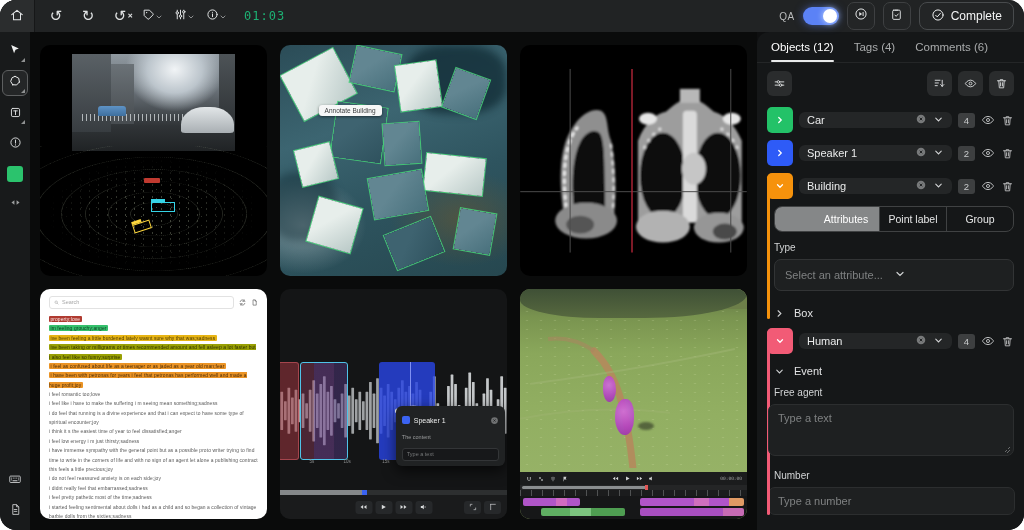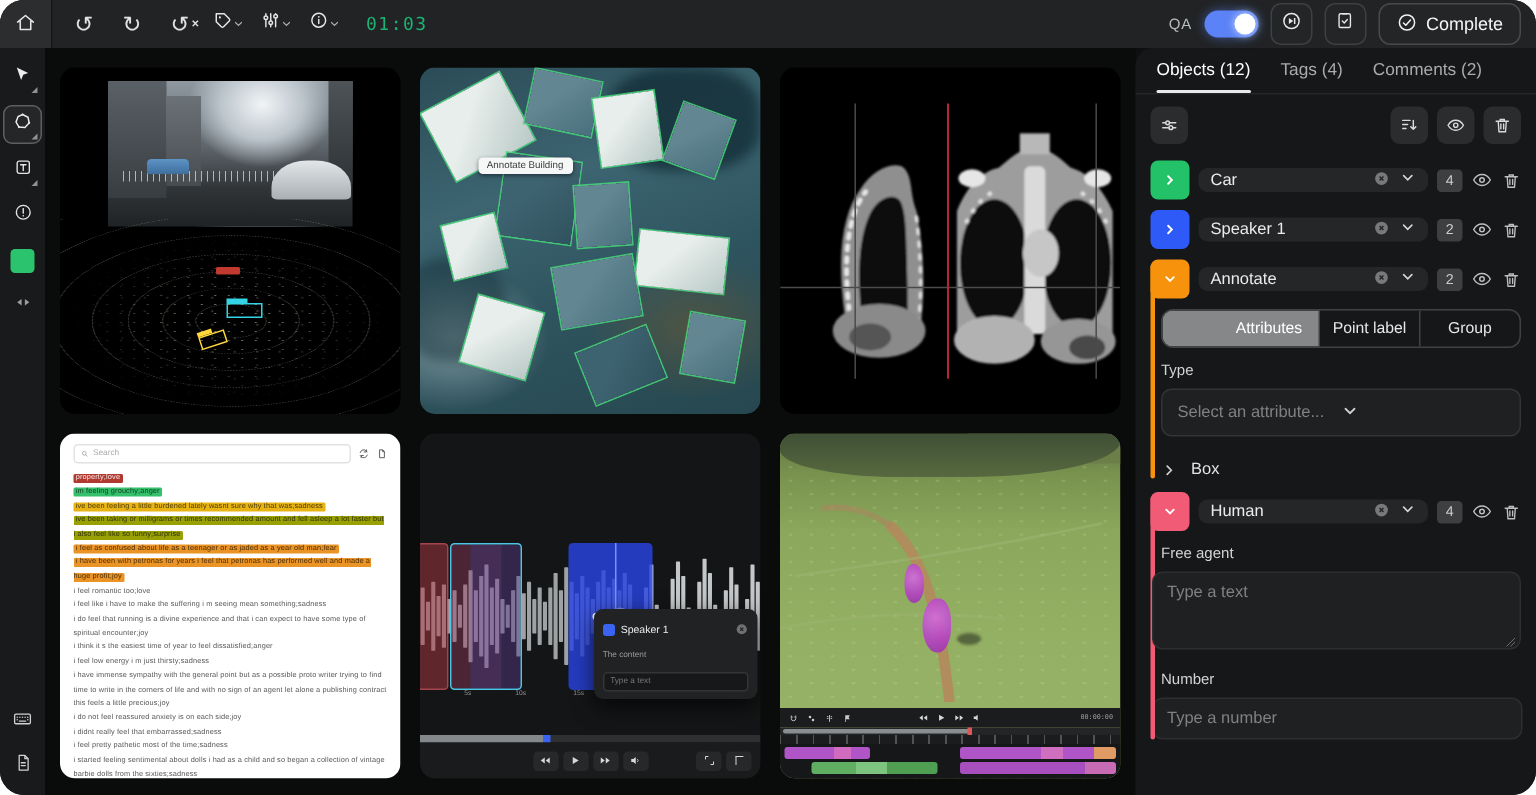--- a/index.html
+++ b/index.html
@@ -642,21 +642,21 @@
           <div class="seg" style="left:53%;width:47%;background:linear-gradient(90deg,#a84fc0 0 80%,#c76bb4 80% 100%);"></div>
         </div>
       </div>
     </div>
   </div>
 
   <div class="panel">
     <div class="p-tabs">
       <div class="p-tab active">Objects (12)</div>
       <div class="p-tab">Tags (4)</div>
-      <div class="p-tab">Comments (2)</div>
+      <div class="p-tab">Comments (6)</div>
     </div>
     <div class="p-toolbar">
       <div class="pt-btn">
             <svg viewBox="0 0 24 24" width="13" height="13" fill="none" stroke="#d8dadb" stroke-width="1.8" stroke-linecap="round">
               <path d="M4 9h16M4 15h16"></path>
               <circle cx="10" cy="9" r="2.3" fill="#2a2c2d"></circle>
               <circle cx="14" cy="15" r="2.3" fill="#2a2c2d"></circle>
             </svg>
           </div>
       <div class="pt-right">
@@ -747,21 +747,21 @@
       </div>
 
       <div class="group" style="--ac:#f6920c;">
         <div class="obj-row">
           <div class="chip" style="background:#f6920c;">
                 <svg viewBox="0 0 24 24" width="10" height="10" fill="none" stroke="#fff" stroke-width="3" stroke-linecap="round">
                   <path d="M6 9l6 6 6-6"></path>
                 </svg>
               </div>
           <div class="name-box">
-            <span>Annotate</span>
+            <span>Building</span>
                 <span class="sp"></span>
             <span><svg viewBox="0 0 24 24" width="12" height="12">
                     <circle cx="12" cy="12" r="8.5" fill="#77797a"></circle>
                     <path d="m9.4 9.4 5.2 5.2m0-5.2-5.2 5.2" stroke="#242627" stroke-width="2" fill="none"></path>
                   </svg></span>
             <span><svg viewBox="0 0 24 24" width="11" height="11" fill="none" stroke="#d2d4d5" stroke-width="2.4" stroke-linecap="round">
                     <path d="M6 9l6 6 6-6"></path>
                   </svg></span>
           </div>
           <div class="badge">2</div>
@@ -828,20 +828,28 @@
                 </svg>
               </span>
           <span class="row-ic">
                 <svg viewBox="0 0 24 24" width="13" height="13" fill="none" stroke="#bcbebf" stroke-width="1.7" stroke-linecap="round">
                   <path d="M4.5 7h15M9.5 7V5h5v2M7 7l1 13h8l1-13"></path>
                   <path d="M10.3 10.5v6M13.7 10.5v6"></path>
                 </svg>
               </span>
         </div>
 
+        <div class="sec-head">
+          <span class="sec-chev">
+                <svg viewBox="0 0 24 24" width="11" height="11" fill="none" stroke="#cfd1d2" stroke-width="2.4" stroke-linecap="round">
+                  <path d="M6 9l6 6 6-6"></path>
+                </svg>
+              </span>
+          <span>Event</span>
+        </div>
         <div class="f-label">Free agent</div>
         <div class="ta-wrap">
           <textarea class="ta" placeholder="Type a text" style=""></textarea>
         </div>
         <div class="f-label">Number</div>
         <input class="num" placeholder="Type a number" style="">
       </div>
 
     </div>
   </div>

